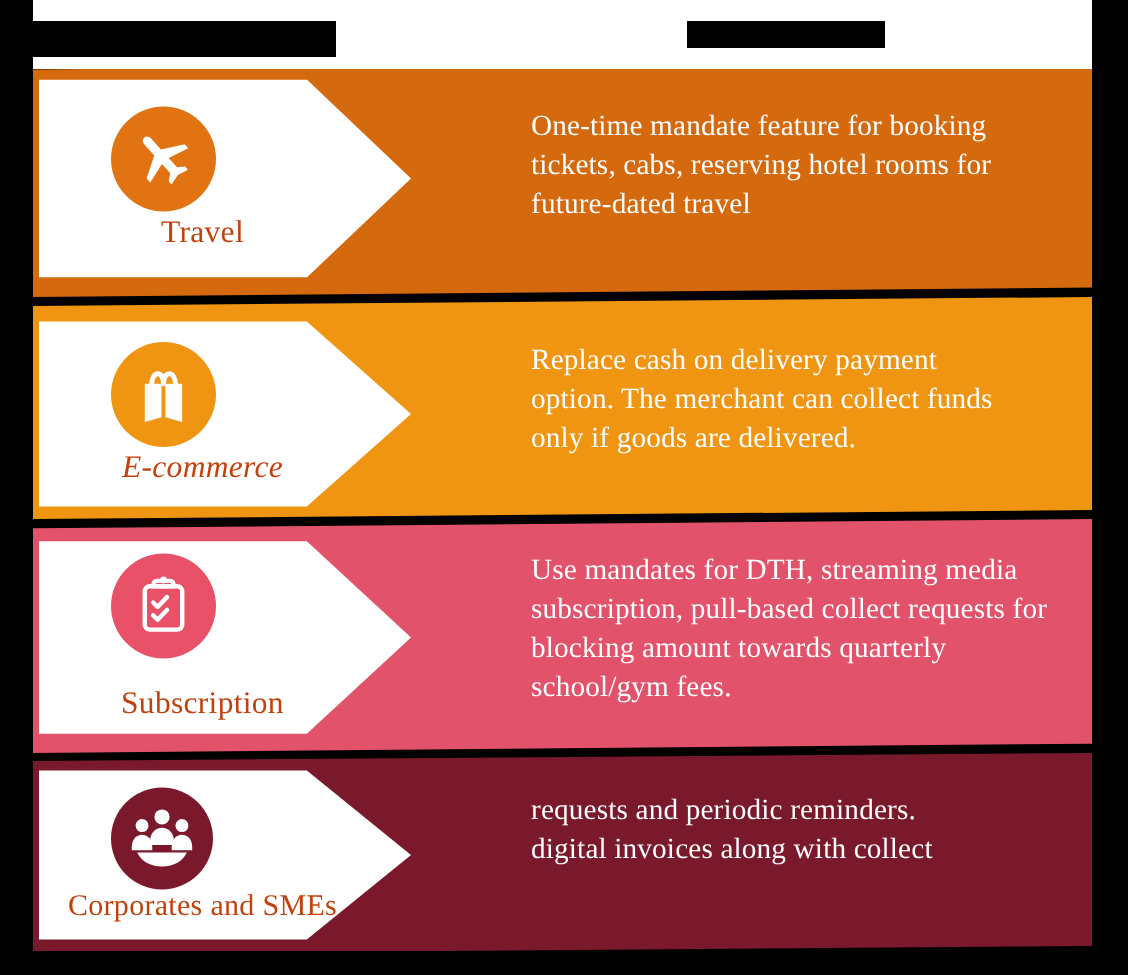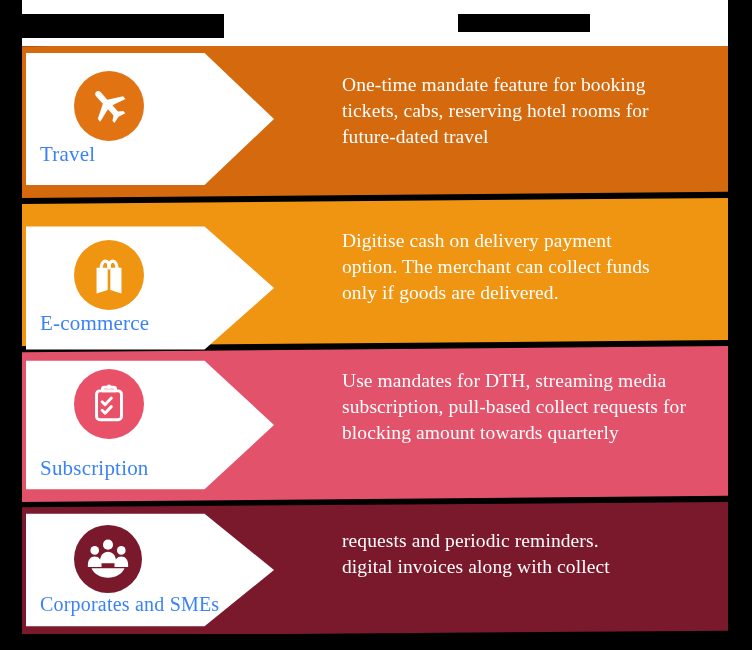--- a/index.html
+++ b/index.html
@@ -94,54 +94,55 @@
     );
     display: flex;
     flex-direction: column;
     align-items: flex-start;
     justify-content: center;
     padding-left: 14px;
     box-sizing: border-box;
     z-index: 3;
   }
   .row-1 .pennant { top: 4px;  height: 150px; }
-  .row-2 .pennant { top: 20px;  height: 140px; }
+  .row-2 .pennant { top: 8px;  height: 140px; font-style: italic; }
   .row-3 .pennant { top: 6px;  height: 146px; gap: 16px; }
   .row-4 .pennant { top: 4px;  height: 128px; }
 
   .icon-wrap {
     width: 70px;
     height: 70px;
     border-radius: 50%;
     display: flex;
     align-items: center;
     justify-content: center;
     margin-left: 34px;
     margin-bottom: 2px;
     flex: none;
   }
   .row-4 .icon-wrap { width: 68px; height: 68px; margin-bottom: 0px; }
 
   .icon-wrap svg { display: block; }
 
   .cat-label {
-    color: #3b82f6;
+    color: #c2410c;
     font-family: "Liberation Serif", serif;
     font-size: 21px;
     line-height: 1.1;
+    text-align: center;
     width: 190px;
     margin-left: 0px;
     letter-spacing: 0.2px;
   }
   .row-4 .cat-label { font-size: 20px; line-height: 1.15; }
 
   
   .desc {
     position: absolute;
-    left: 320px;
+    left: 332px;
     width: 368px;
     color: #ffffff;
     font-family: "Liberation Serif", serif;
     font-size: 19.5px;
     line-height: 1.33;
     z-index: 4;
     letter-spacing: 0.1px;
   }
   .row-1 .desc { top: 32px; }
   .row-2 .desc { top: 30px; }
@@ -195,21 +196,21 @@
             <path fill="#ffffff" d="M13 21h17v34l-17 5z"></path>
             <path fill="#ffffff" d="M34 21h17v39l-17-5z"></path>
           </svg>
         </div>
         <div class="cat-label">
           <span>E-commerce</span>
         </div>
       </div>
 
       <div class="desc">
-        <span>Digitise cash on delivery payment</span>
+        <span>Replace cash on delivery payment</span>
         <span>option. The merchant can collect funds</span>
         <span>only if goods are delivered.</span>
       </div>
     </div>
 
     <div class="row row-3">
       <div class="band" style="background:#E2526A"></div>
 
       <div class="pennant">
         <div class="icon-wrap" style="background:#E85168">
@@ -223,20 +224,21 @@
         </div>
         <div class="cat-label">
           <span>Subscription</span>
         </div>
       </div>
 
       <div class="desc">
         <span>Use mandates for DTH, streaming media</span>
         <span>subscription, pull-based collect requests for</span>
         <span>blocking amount towards quarterly</span>
+        <span>school/gym fees.</span>
       </div>
     </div>
 
     <div class="row row-4">
       <div class="band" style="background:#7B192C"></div>
 
       <div class="pennant">
         <div class="icon-wrap" style="background:#7B192C">
           <svg width="46" height="46" viewBox="0 0 64 64" aria-hidden="true">
             <circle cx="32" cy="12" r="7" fill="#ffffff"></circle>

